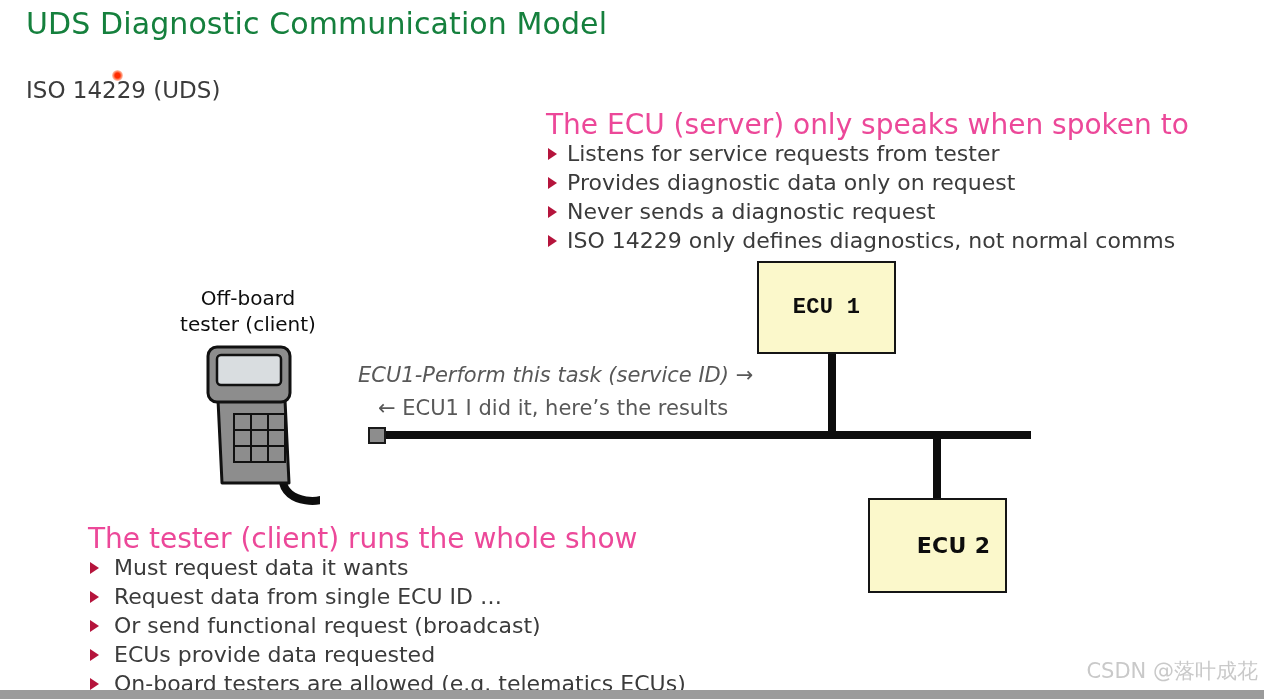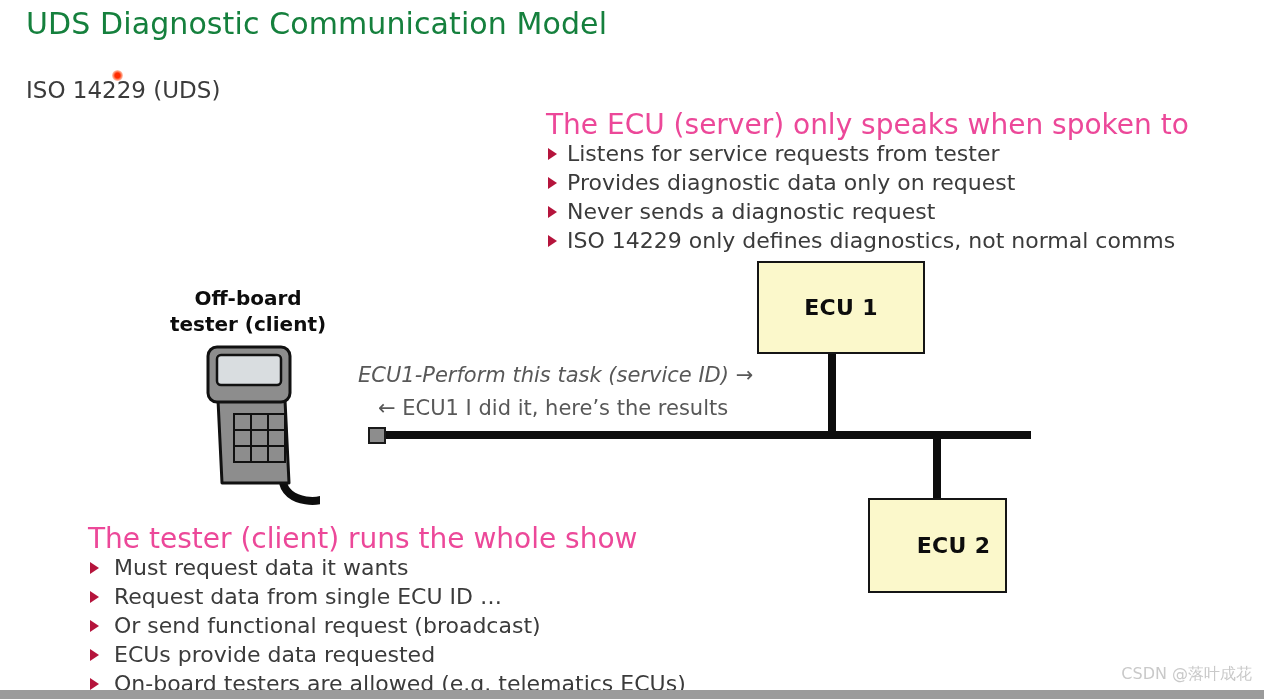--- a/index.html
+++ b/index.html
@@ -100,21 +100,21 @@
     display: flex;
     align-items: center;
     justify-content: center;
   }
   .ecu-box span {
     font-size: 22px;
     font-weight: bold;
     color: #0d0d0d;
     letter-spacing: 0.3px;
   }
-  #ecu1-box { left: 757px; top: 261px; width: 168px; height: 93px; }
+  #ecu1-box { left: 757px; top: 261px; width: 139px; height: 93px; font-family: Liberation Mono, monospace; }
   #ecu2-box { left: 868px; top: 498px; width: 139px; height: 95px; padding-left: 32px; }
 
   
   .wire { position: absolute; background: #0d0d0d; }
   #bus-line   { left: 376px;  top: 431px; width: 655px; height: 8px; }
   #ecu1-stem  { left: 828px;  top: 353px; width: 8px;  height: 80px; }
   #ecu2-stem  { left: 933px;  top: 437px; width: 8px;  height: 63px; }
 
   
   #bus-connector {
@@ -129,44 +129,44 @@
   }
 
   
   #tester-label {
     position: absolute;
     left: 150px;
     top: 285px;
     width: 196px;
     text-align: center;
     font-size: 20px;
-    font-weight: bold;
+    font-weight: normal;
     color: #0d0d0d;
     line-height: 26px;
   }
 
   
   #tester-device { position: absolute; left: 200px; top: 340px; width: 120px; height: 175px; }
 
   
   .msg {
     position: absolute;
     font-size: 21px;
     color: #585858;
     white-space: nowrap;
   }
   #msg-request  { left: 358px; top: 363px; font-style: italic; }
   #msg-response { left: 378px; top: 396px; }
 
   
   #watermark {
     position: absolute;
-    right: 12px;
+    right: 6px;
     bottom: 14px;
-    font-size: 16px;
+    font-size: 21px;
     color: #c9c9c9;
     white-space: nowrap;
   }
   #bottom-bar {
     position: absolute;
     left: 0;
     bottom: 0;
     width: 1264px;
     height: 9px;
     background: #9b9b9b;

